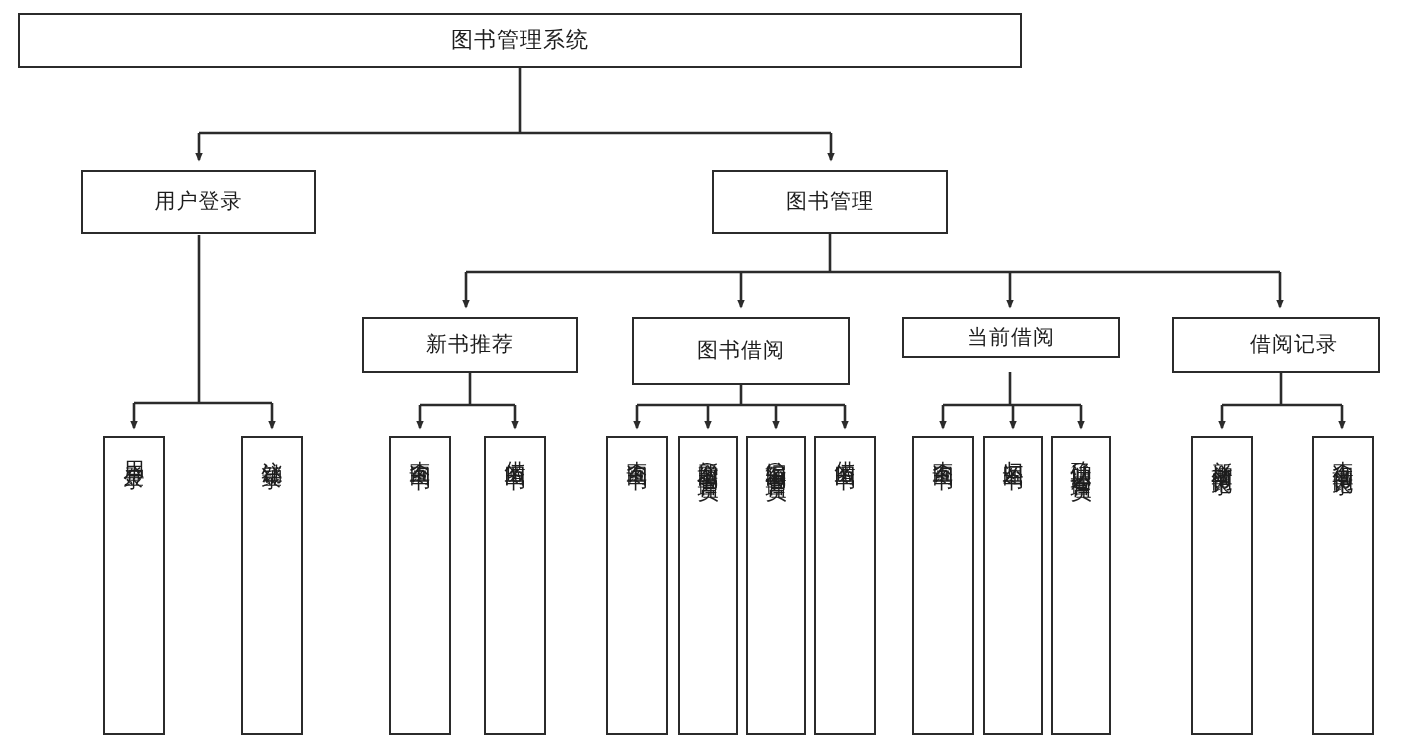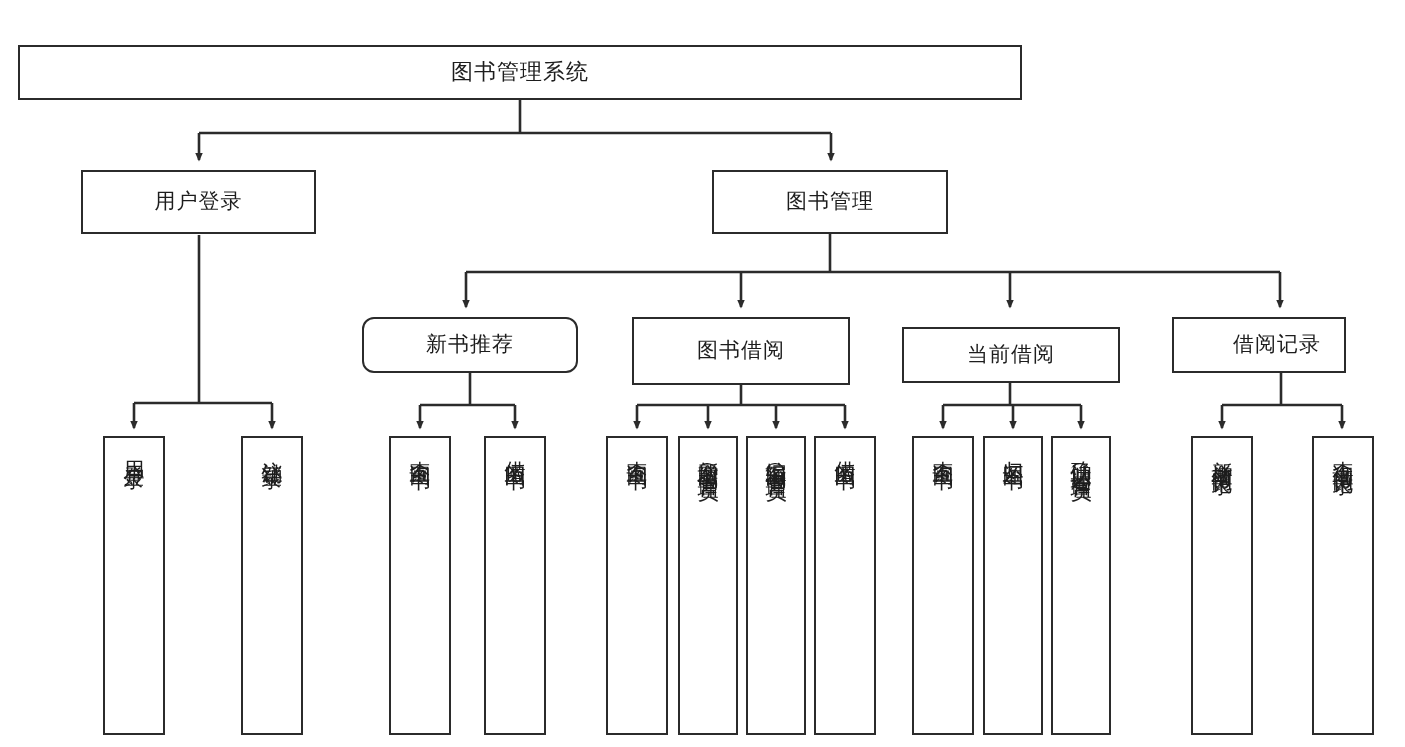--- a/index.html
+++ b/index.html
@@ -116,41 +116,41 @@
       <path d="M1013,405 L1013,428" marker-end="url(#arrow)"></path>
       <path d="M1081,405 L1081,428" marker-end="url(#arrow)"></path>
 
       <path d="M1281,372 L1281,405"></path>
       <path d="M1222,405 L1342,405"></path>
       <path d="M1222,405 L1222,428" marker-end="url(#arrow)"></path>
       <path d="M1342,405 L1342,428" marker-end="url(#arrow)"></path>
     </g>
   </svg>
 
-  <div class="node horiz root" style="left:18px; top:13px; width:1004px; height:55px;margin-top:32px;">
+  <div class="node horiz root" style="left:18px; top:13px; width:1004px; height:55px;">
     <span>图书管理系统</span>
   </div>
 
   <div class="node horiz" style="left:81px; top:170px; width:235px; height:64px;">
     <span>用户登录</span>
   </div>
   <div class="node horiz" style="left:712px; top:170px; width:236px; height:64px;align-items:center;">
     <span>图书管理</span>
   </div>
 
-  <div class="node horiz" style="left:362px; top:317px; width:216px; height:56px;border-radius:12px;">
+  <div class="node horiz" style="left:362px; top:317px; width:216px; height:56px;">
     <span>新书推荐</span>
   </div>
   <div class="node horiz" style="left:632px; top:317px; width:218px; height:68px;">
     <span>图书借阅</span>
   </div>
-  <div class="node horiz" style="left:902px; top:327px; width:218px; height:56px;">
+  <div class="node horiz" style="left:902px; top:317px; width:218px; height:41px;">
     <span>当前借阅</span>
   </div>
-  <div class="node horiz" style="left:1172px; top:317px; width:174px; height:56px;padding-left:36px;">
+  <div class="node horiz" style="left:1172px; top:317px; width:208px; height:56px;padding-left:36px;">
     <span>借阅记录</span>
   </div>
 
   <div class="node leaf" style="left:103px; top:436px; width:62px; height:299px;">
     <span class="vtext">用户登录</span>
   </div>
   <div class="node leaf" style="left:241px; top:436px; width:62px; height:299px;">
     <span class="vtext">注销登录</span>
   </div>
 

